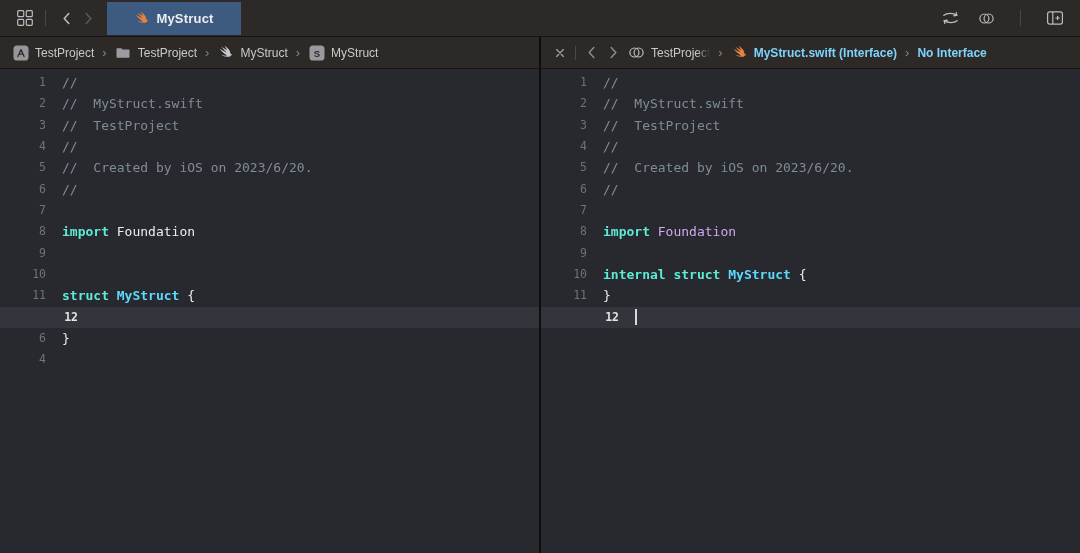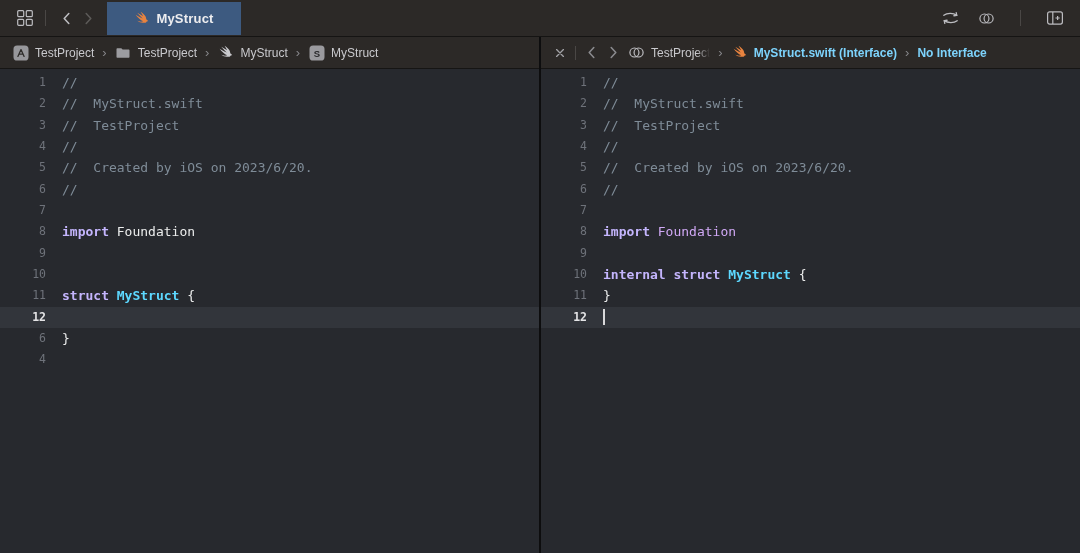--- a/index.html
+++ b/index.html
@@ -58,24 +58,24 @@
     flex:1; background:#27292e; overflow:hidden; padding-top:3px;
     font-family:"DejaVu Sans Mono", monospace; font-size:13px;
     position:relative;
   }
   .code-line { display:flex; height:21.35px; line-height:21.35px; white-space:pre; }
   .code-line.current { background:#32353b; }
   .ln {
     width:50px; flex:0 0 50px; text-align:right; padding-right:4px;
     color:#6e727a; font-size:11.5px;
   }
-  .code-line.current .ln { color:#e4e4e6; font-weight:700; }
+  .code-line.current .ln { color:#e4e4e6; font-weight:700;margin-left:32px; }
   .code-text { padding-left:12px; color:#eceded; }
   .tok-c { color:#7f8c98; }
-  .tok-k { color:#c4b5fd; font-weight:700; }
+  .tok-k { color:#5eead4; font-weight:700; }
   .tok-t { color:#5dd8ff; font-weight:700; }
   .tok-m { color:#d0a8f5; }
   .tok-p { color:#eceded; }
   .cursor {
     display:inline-block; width:2px; height:16px; background:#d8d8da;
     vertical-align:-3px;
   }
 </style>
 </head>
 <body>

